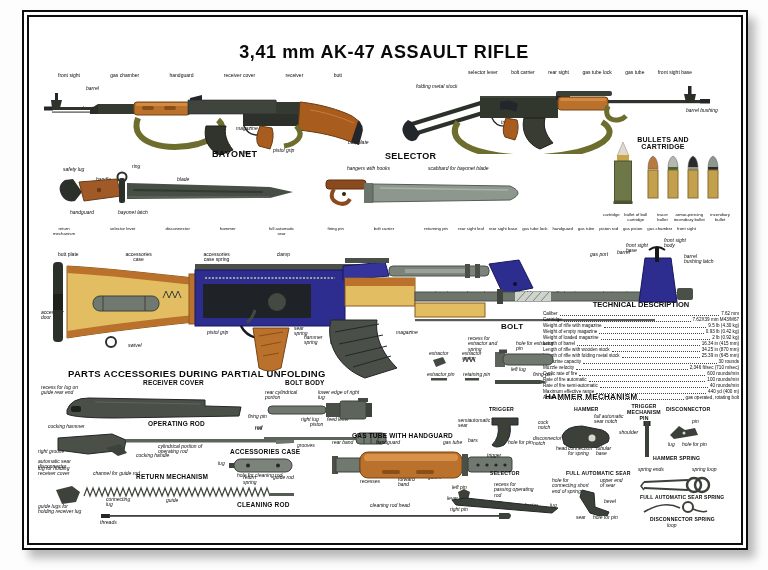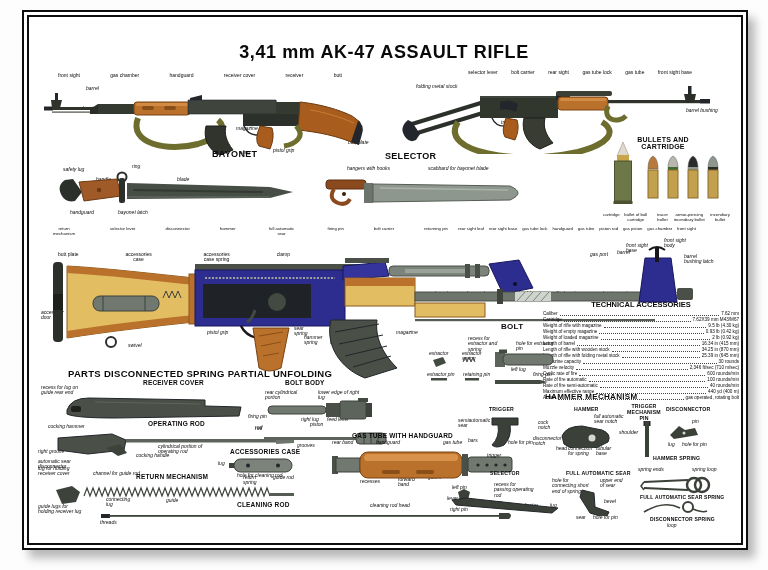--- a/index.html
+++ b/index.html
@@ -269,21 +269,21 @@
     <rect x="370" y="67" width="70" height="14" fill="#e3bd62" stroke="#8a5a20"></rect>
     <rect x="370" y="83" width="240" height="2.2" fill="#555c54"></rect>
     <path d="M600 22 h26 l6 44 h-38 z" fill="#2d2d90" stroke="#17175e"></path>
     <rect x="610" y="12" width="4" height="14" fill="#17171c"></rect>
     <path d="M604 14 q8 -6 16 0" stroke="#17171c" fill="none" stroke-width="2"></path>
     <rect x="632" y="52" width="16" height="12" rx="2" fill="#4a5048"></rect>
   </svg>
 </div>
 
 <div class="tech">
-  <div class="tech-title">TECHNICAL ACCESSORIES</div>
+  <div class="tech-title">TECHNICAL DESCRIPTION</div>
   <div>
       <div class="spec-row">
         <span class="k">Caliber</span>
         <span class="dots"></span>
         <span class="v">7.62 mm</span>
       </div>
       <div class="spec-row">
         <span class="k">Cartridge</span>
         <span class="dots"></span>
         <span class="v">7.62X39 mm M43/M67</span>
@@ -373,21 +373,21 @@
     <rect x="70" y="4" width="10" height="15" fill="#5d645b"></rect>
     <rect x="78" y="6" width="50" height="11" rx="5" fill="#707870" stroke="#3d433c"></rect>
     <rect x="74" y="1.5" width="8" height="4" fill="#434a42"></rect>
     <rect x="6" y="30" width="16" height="2.5" fill="#434a42"></rect>
     <rect x="40" y="30" width="14" height="2.5" fill="#434a42"></rect>
     <path d="M70 32 h45 l8 2 -8 2 h-45 z" fill="#434a42"></path>
   </svg>
 </div>
 
 <div>
-  <b class="st" style="left:68px;top:368px;font-size:9.5px">PARTS DISCONNECTED SPRING PARTIAL UNFOLDING</b>
+  <b class="st" style="left:68px;top:368px;font-size:9.5px">PARTS ACCESSORIES DURING PARTIAL UNFOLDING</b>
 
   <b class="ss" style="left:143px;top:379px">RECEIVER COVER</b>
   <i class="lb" style="left:41px;top:385px;max-width:50px">recess for lug on guide rear end</i>
   <svg style="left:55px;top:392px" width="200" height="30" viewBox="0 0 200 30">
     <path d="M12 18 Q16 6 34 6 L150 8 L150 14 L186 15 L184 24 L60 26 Q20 26 12 22 Z" fill="#4a5047" stroke="#23262b"></path>
     <rect x="16" y="14" width="10" height="6" rx="2" fill="#1d201b"></rect>
     <path d="M40 10 L145 12" stroke="#5d645b"></path>
   </svg>
 
   <b class="ss" style="left:148px;top:420px">OPERATING ROD</b>

